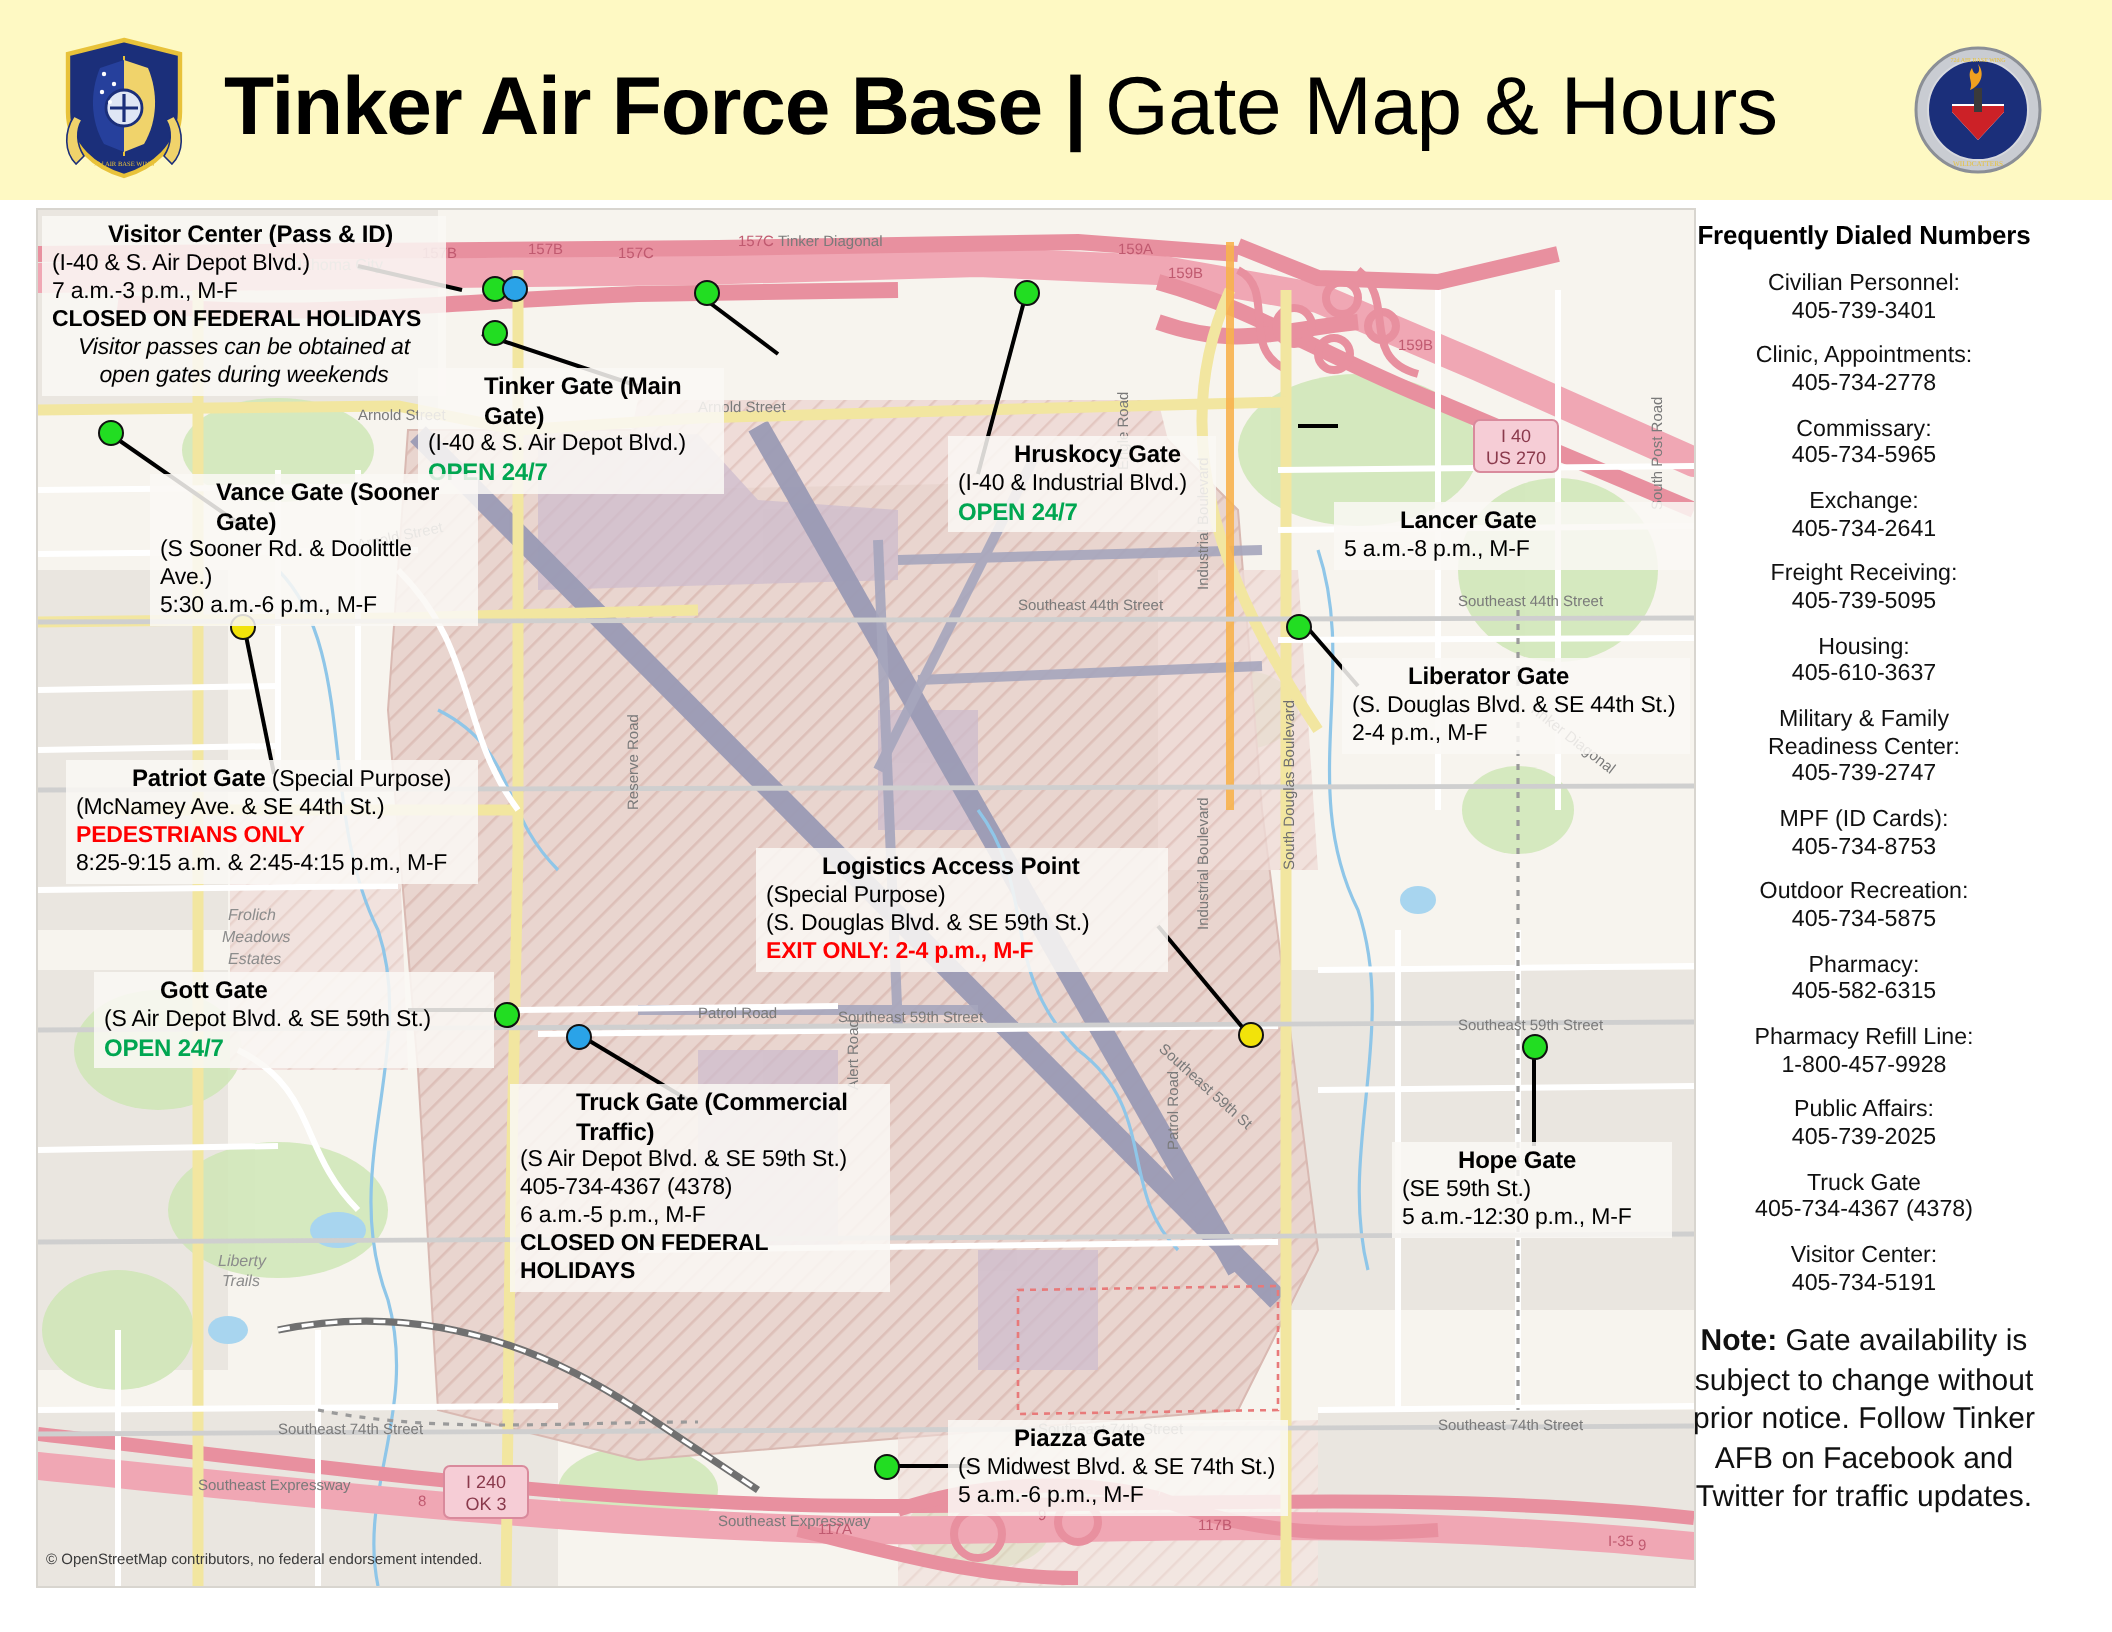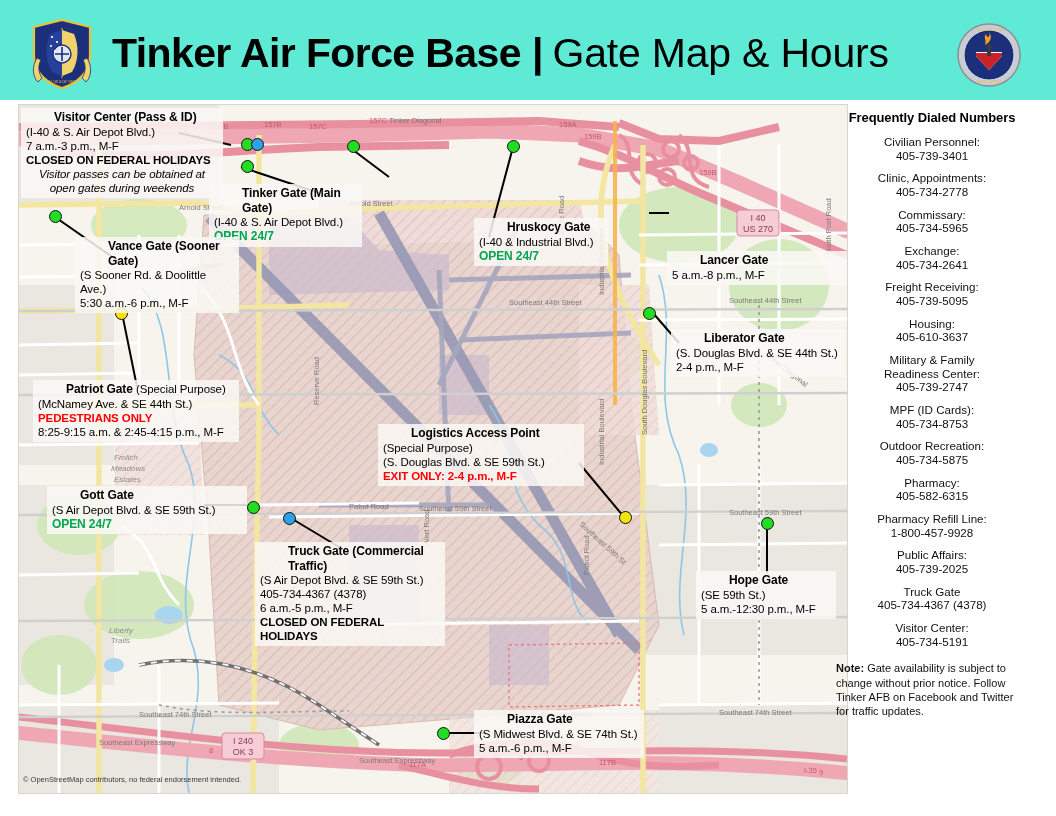--- a/index.html
+++ b/index.html
@@ -6,21 +6,21 @@
   body{
     width:1056px;height:816px;background:#ffffff;
     font-family:"Liberation Sans", sans-serif;
     -webkit-font-smoothing:antialiased;
     overflow:hidden;position:relative;
   }
 
   
   #header{
     position:absolute;left:0;top:0;width:1056px;height:100px;
-    background:#5eead4;
+    background:#fef9c3;
   }
   #emblem-left{
     position:absolute;left:28px;top:18px;width:68px;height:72px;
   }
   #emblem-right{
     position:absolute;left:956px;top:22px;width:66px;height:66px;
   }
   #title-block{
     position:absolute;left:112px;top:22px;height:62px;
     display:flex;align-items:center;white-space:nowrap;
@@ -80,21 +80,21 @@
     text-align:center;
   }
   #sidebar h2{
     margin:6px 0 10px 0;font-size:13px;font-weight:bold;color:#000;
     letter-spacing:-0.1px;
   }
   .phone-entry{margin-bottom:9px;line-height:1.18;}
   .phone-entry .plabel{font-size:11.6px;color:#111;display:block;}
   .phone-entry .pnum{font-size:11.6px;color:#111;display:block;}
   #sidebar-note{
-    margin-top:13px;font-size:11px;line-height:1.3;color:#111;text-align:left;
+    margin-top:13px;font-size:15px;line-height:1.3;color:#111;text-align:center;
     padding:0 4px;
   }
   #sidebar-note b{font-weight:bold;}
 </style>
 </head>
 <body>
 
 <div id="header">
 
   <svg id="emblem-left" viewBox="0 0 68 72">

